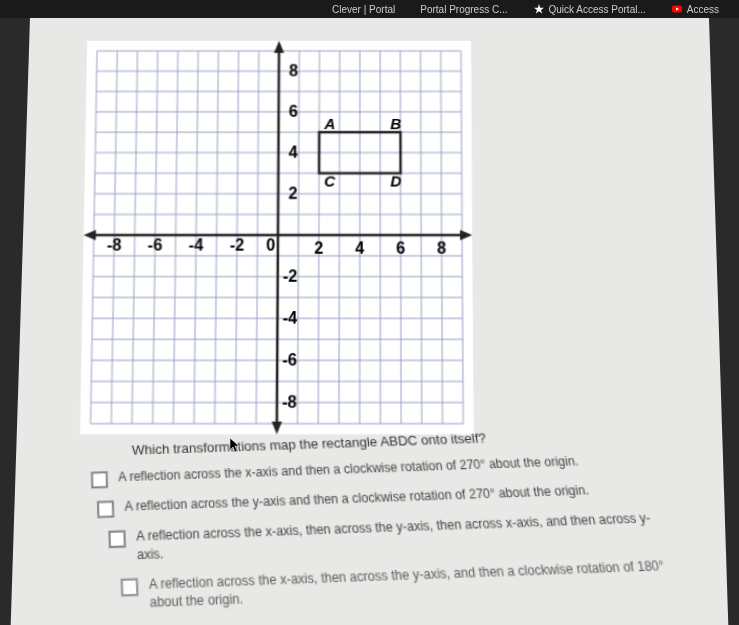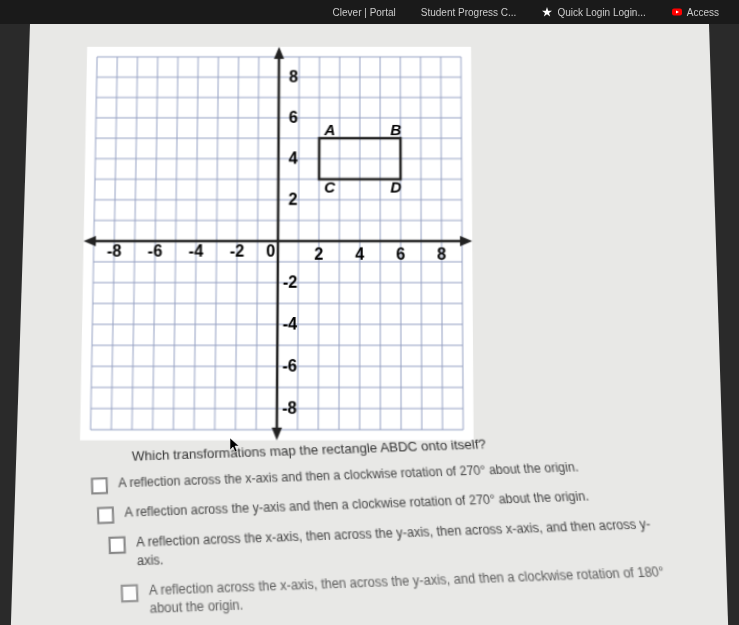--- a/index.html
+++ b/index.html
@@ -9,21 +9,21 @@
     }
     body {
       width: 739px;
       height: 625px;
       background: #2a2a2a;
       font-family: Arial, sans-serif;
       overflow: hidden;
       position: relative;
     }
     .browser-bar {
-      height: 24px;
+      height: 18px;
       background: #1a1a1a;
       display: flex;
       align-items: center;
       justify-content: flex-end;
       gap: 25px;
       padding-right: 20px;
       font-size: 10px;
       color: #ccc;
     }
     .browser-bar-item {
@@ -105,27 +105,27 @@
     }
   </style>
 </head>
 <body>
 
 <div class="browser-bar">
   <div class="browser-bar-item">
     <span>Clever | Portal</span>
   </div>
   <div class="browser-bar-item">
-    <span>Student Progress C...</span>
+    <span>Portal Progress C...</span>
   </div>
   <div class="browser-bar-item">
     <svg class="icon-small" viewBox="0 0 24 24">
         <path fill="#fff" d="M12 2l2.4 7.4H22l-6 4.4 2.3 7.2-6.3-4.6-6.3 4.6 2.3-7.2-6-4.4h7.6z"></path>
       </svg>
-    <span>Quick Login Login...</span>
+    <span>Quick Access Portal...</span>
   </div>
   <div class="browser-bar-item">
     <svg class="icon-small" viewBox="0 0 24 24">
         <rect fill="#ff0000" x="2" y="5" width="20" height="14" rx="4"></rect>
         <path fill="#fff" d="M10 9l6 3-6 3z"></path>
       </svg>
     <span>Access</span>
   </div>
 </div>
 

